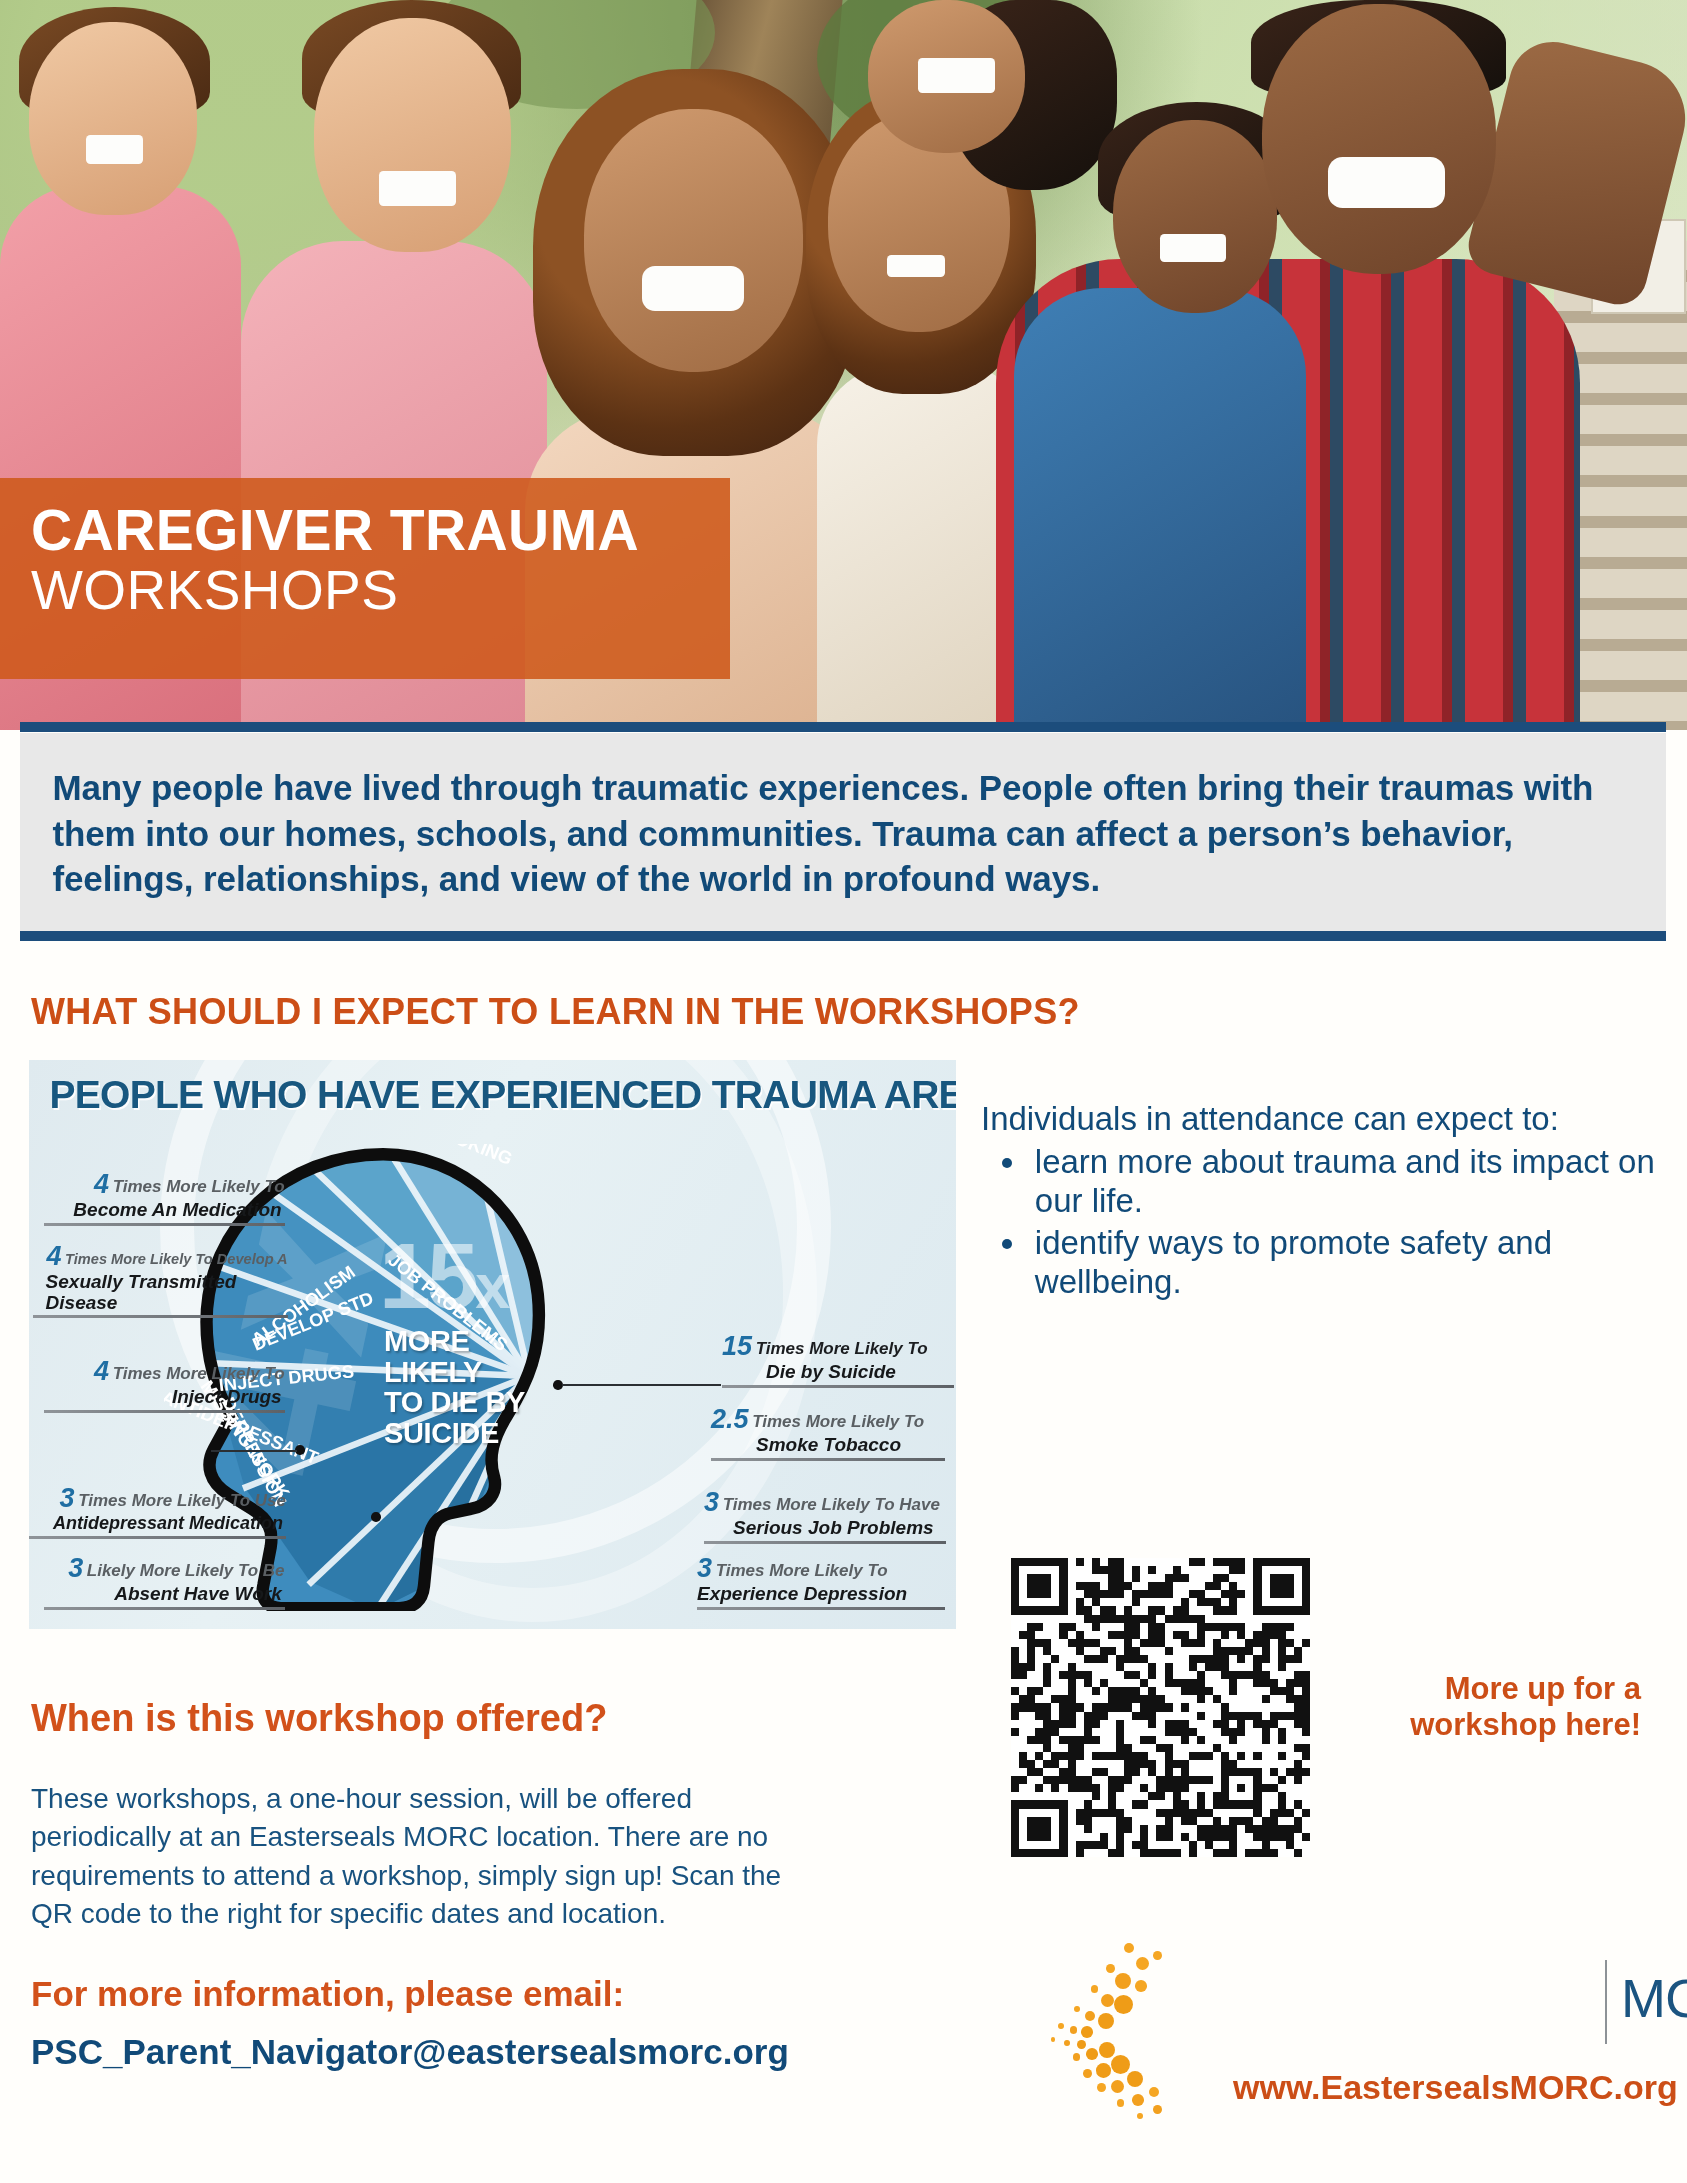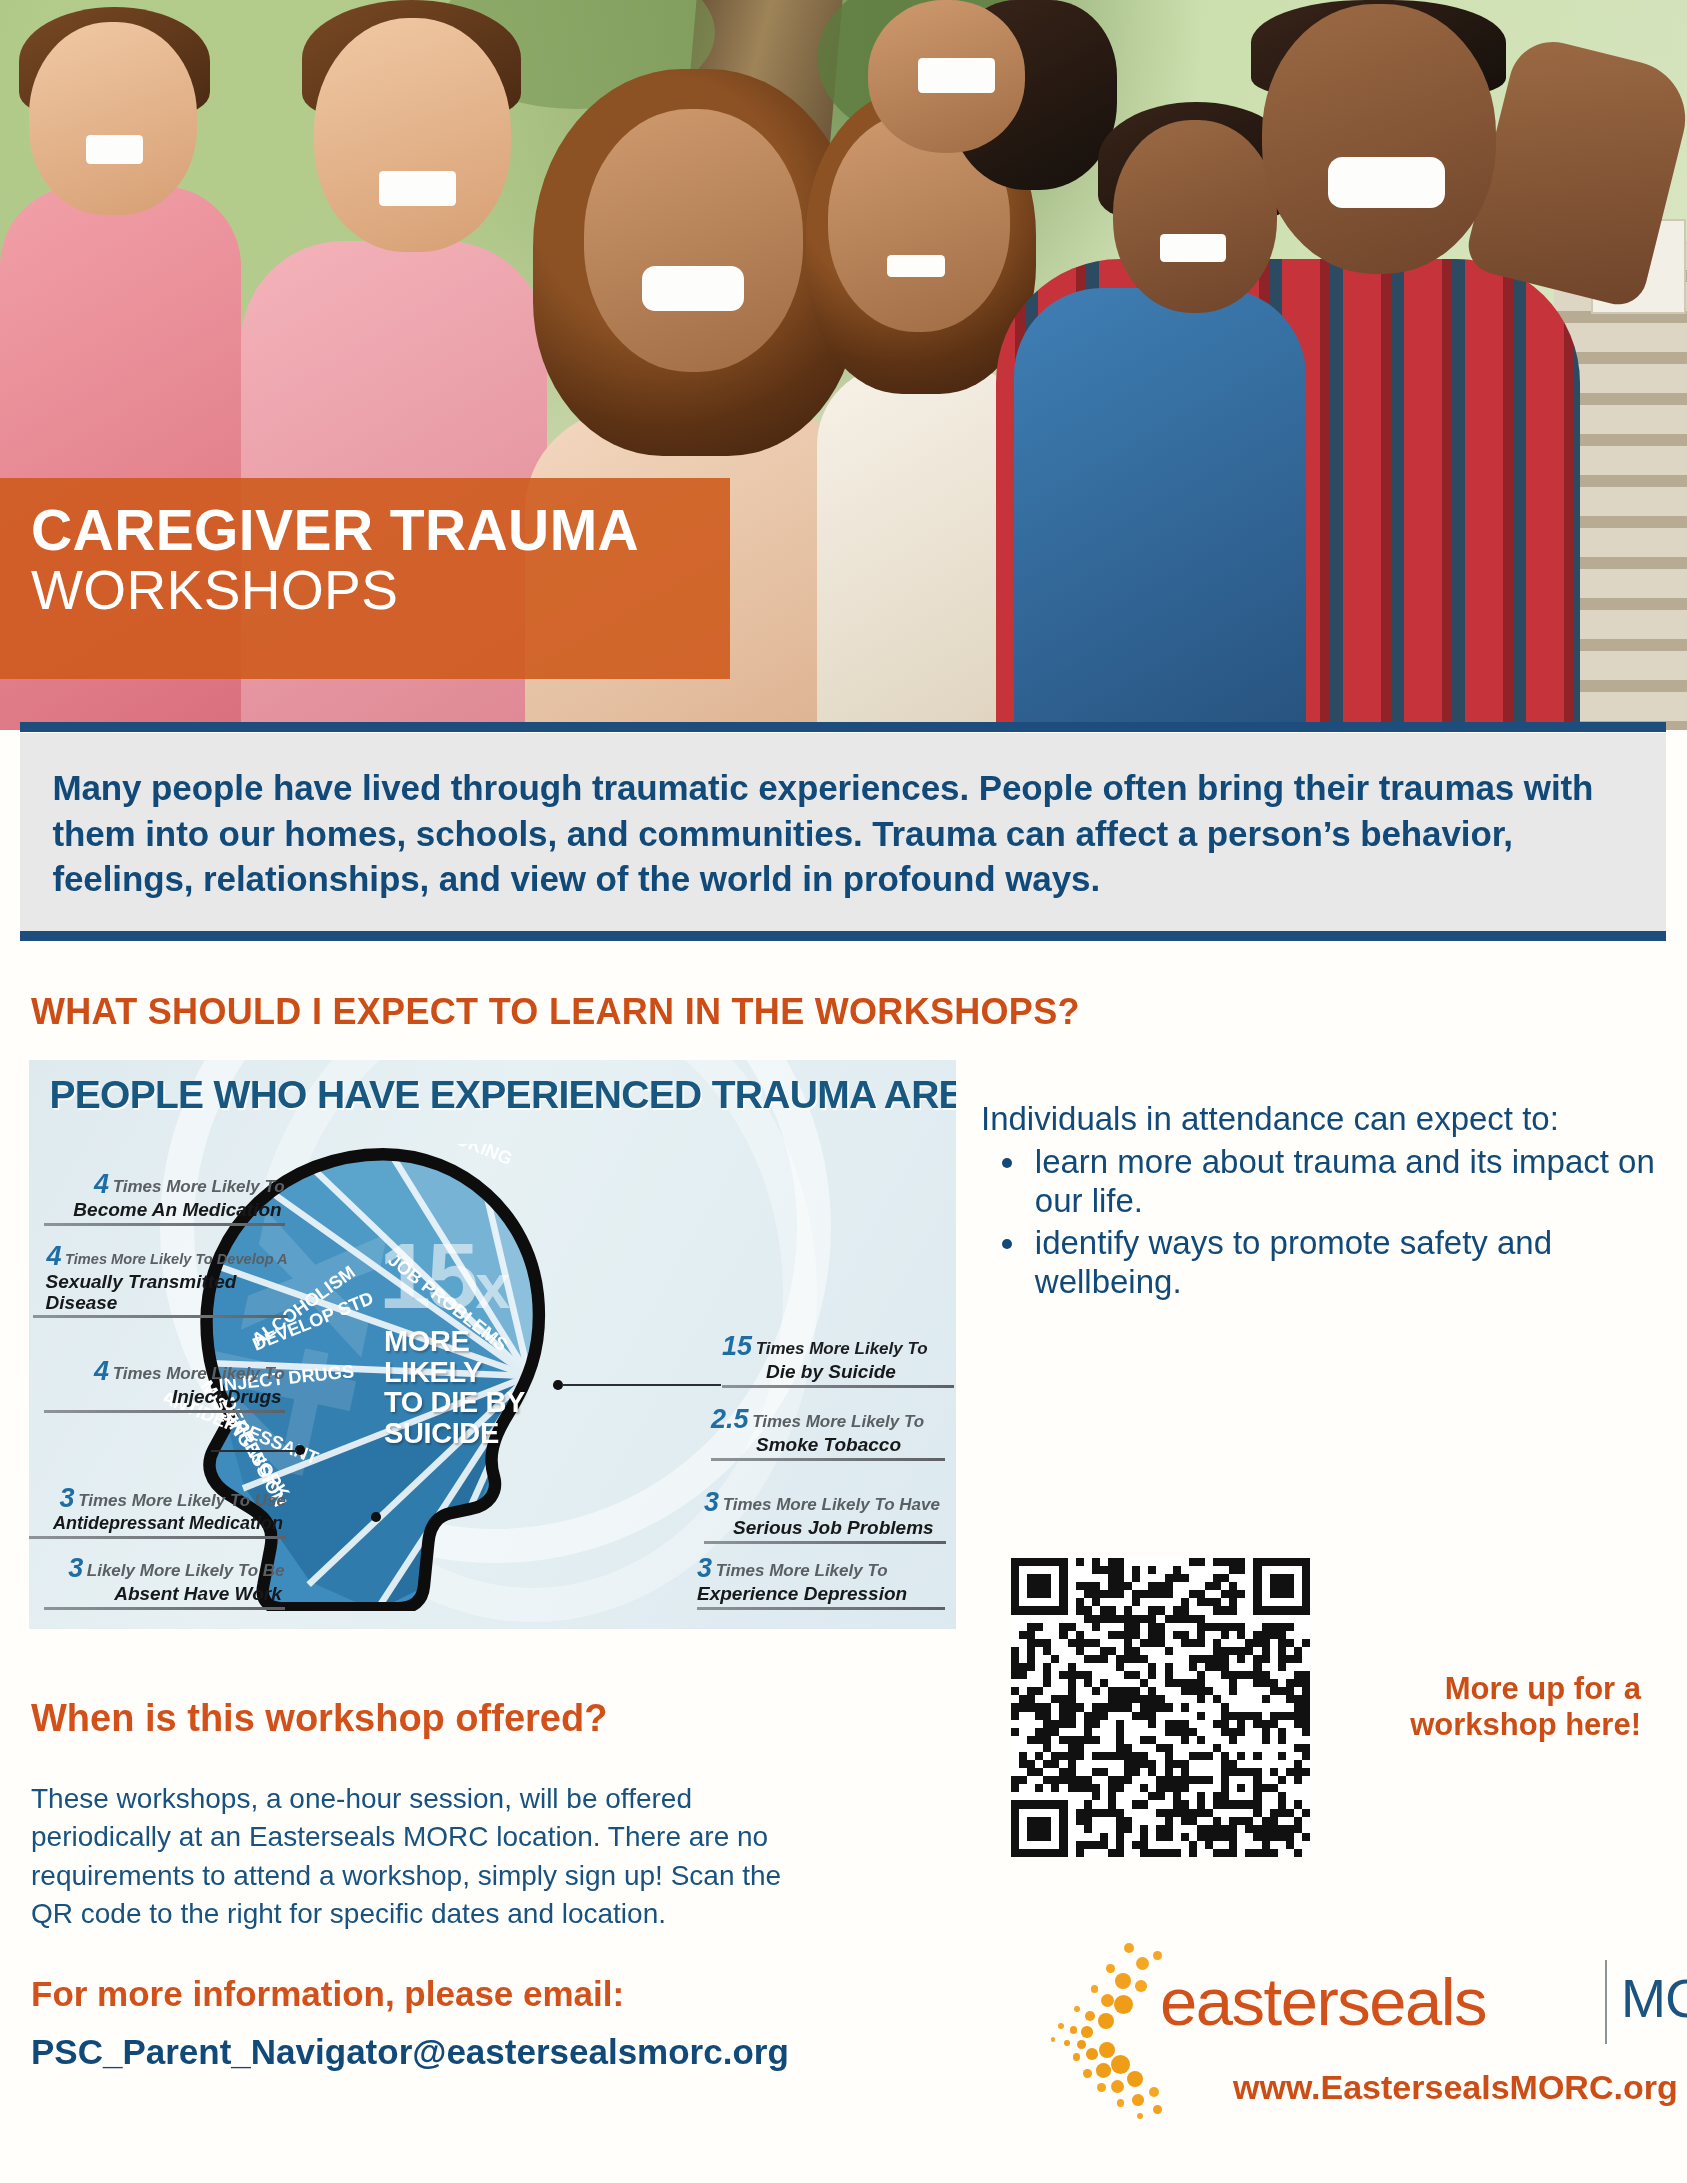--- a/index.html
+++ b/index.html
@@ -1869,18 +1869,17 @@
       <i style="left: 97px; top: 122px; width: 19px; height: 19px; background: rgb(239, 156, 23);"></i>
       <i style="left: 83px; top: 150px; width: 8.8px; height: 8.8px; background: rgb(245, 166, 35);"></i>
       <i style="left: 97px; top: 147px; width: 13px; height: 13px; background: rgb(242, 160, 30);"></i>
       <i style="left: 113px; top: 138px; width: 16px; height: 16px; background: rgb(239, 156, 23);"></i>
       <i style="left: 103px; top: 166px; width: 7.3px; height: 7.3px; background: rgb(245, 166, 35);"></i>
       <i style="left: 118px; top: 161px; width: 11.7px; height: 11.7px; background: rgb(242, 160, 30);"></i>
       <i style="left: 135px; top: 154px; width: 10.2px; height: 10.2px; background: rgb(245, 166, 35);"></i>
       <i style="left: 123px; top: 180px; width: 5.8px; height: 5.8px; background: rgb(245, 166, 35);"></i>
       <i style="left: 139px; top: 172px; width: 8.8px; height: 8.8px; background: rgb(242, 160, 30);"></i>
     </div>
-  <div class="logo-word">easterseals</div>
   <div class="logo-div"></div>
   <div class="logo-morc">MORC</div>
   <div class="logo-url">www.EastersealsMORC.org</div>
 </div>
 
 
 </body></html>

